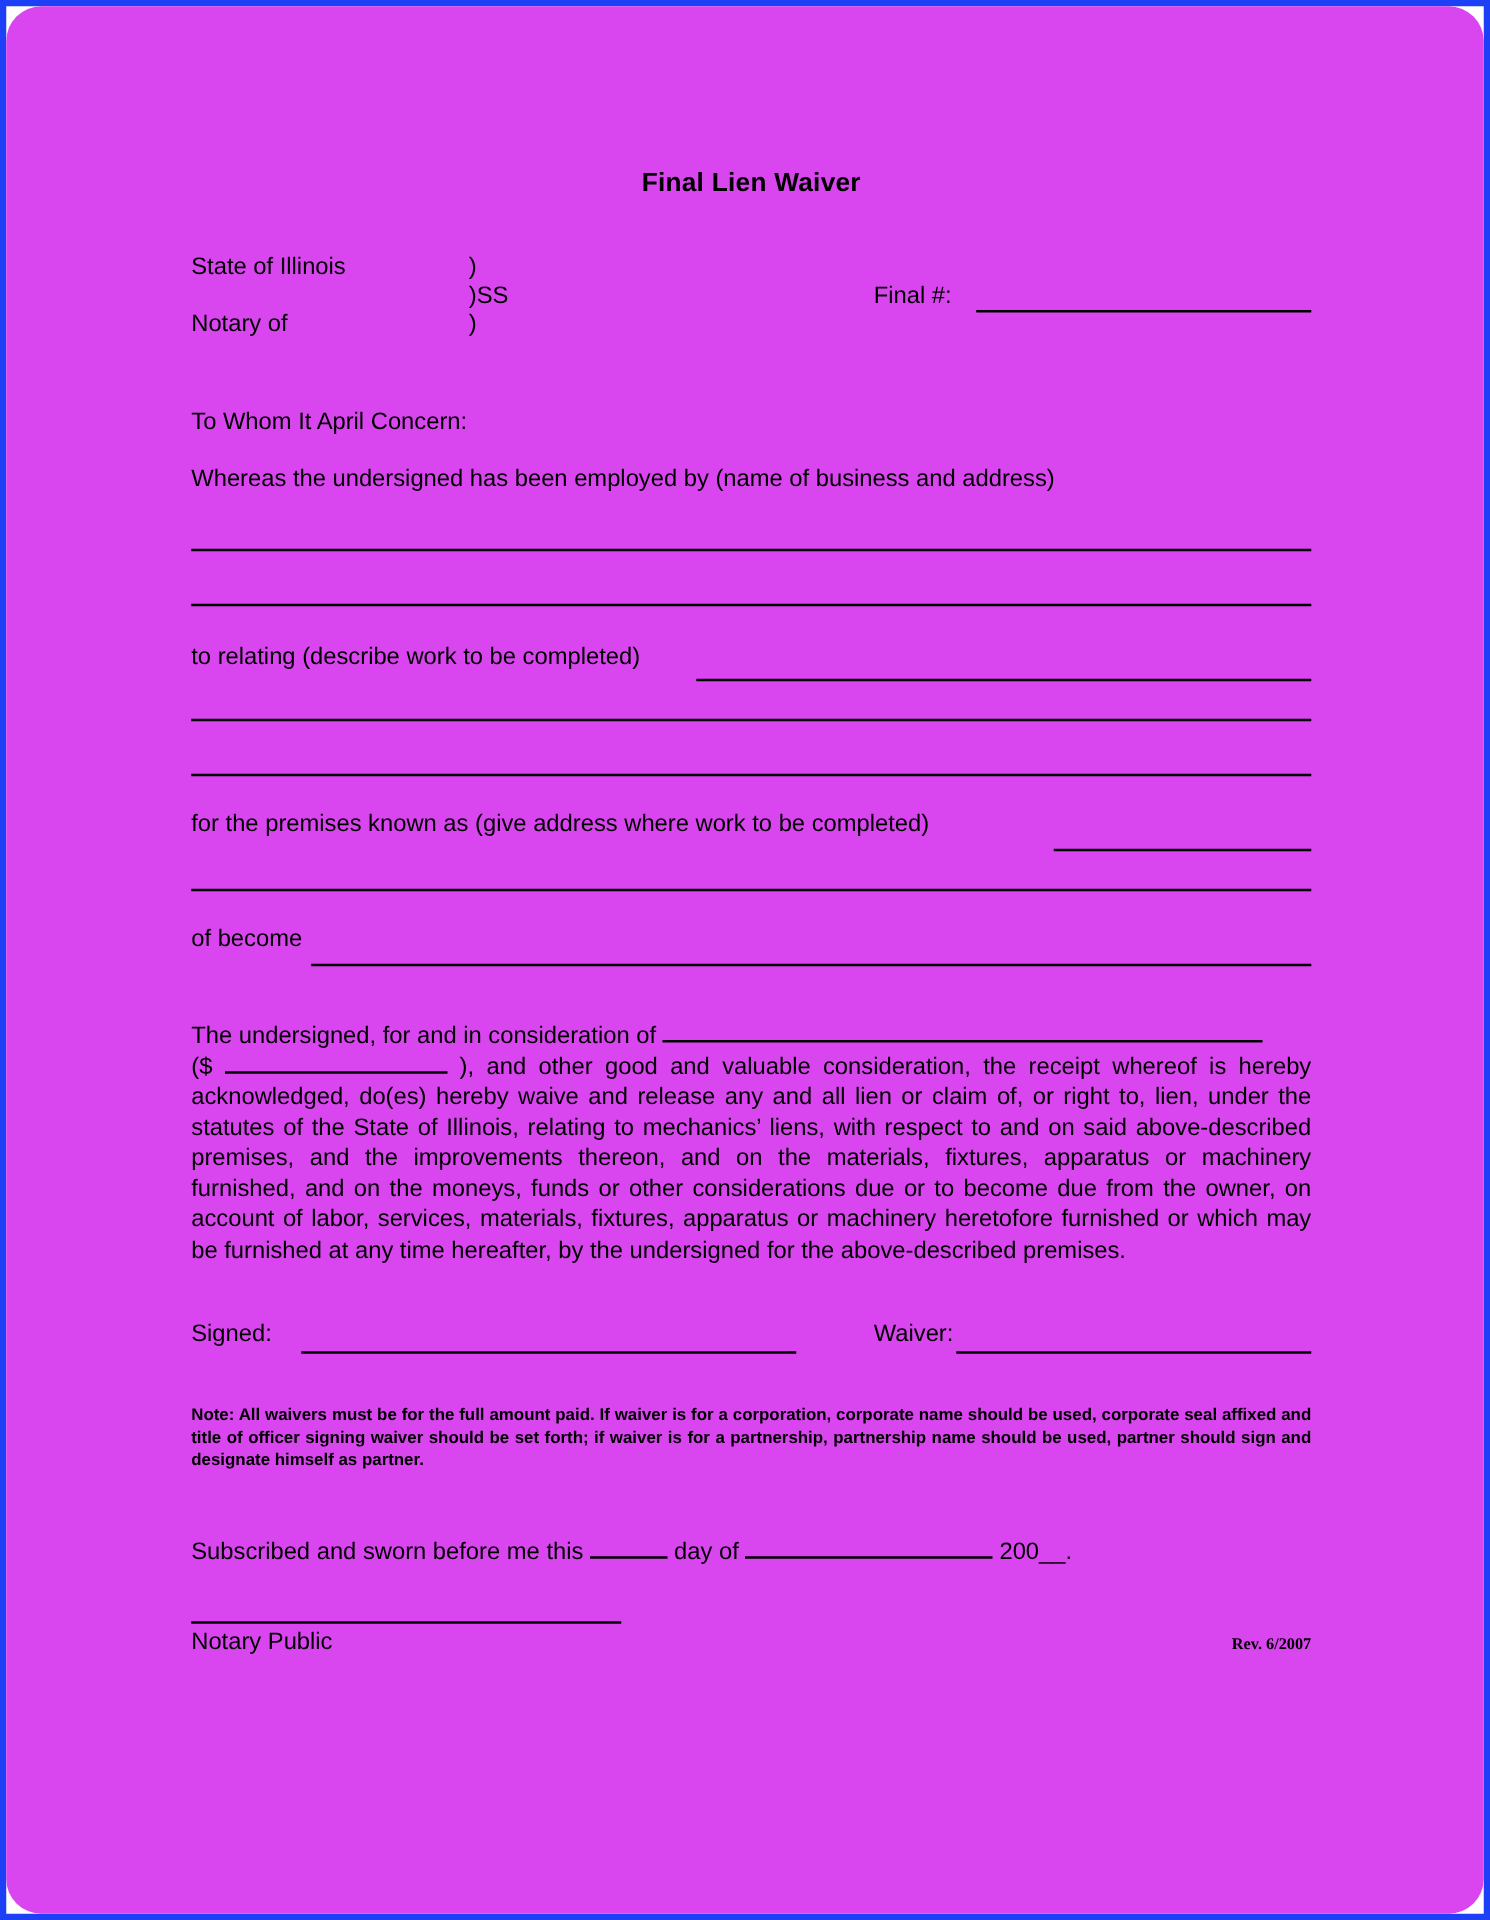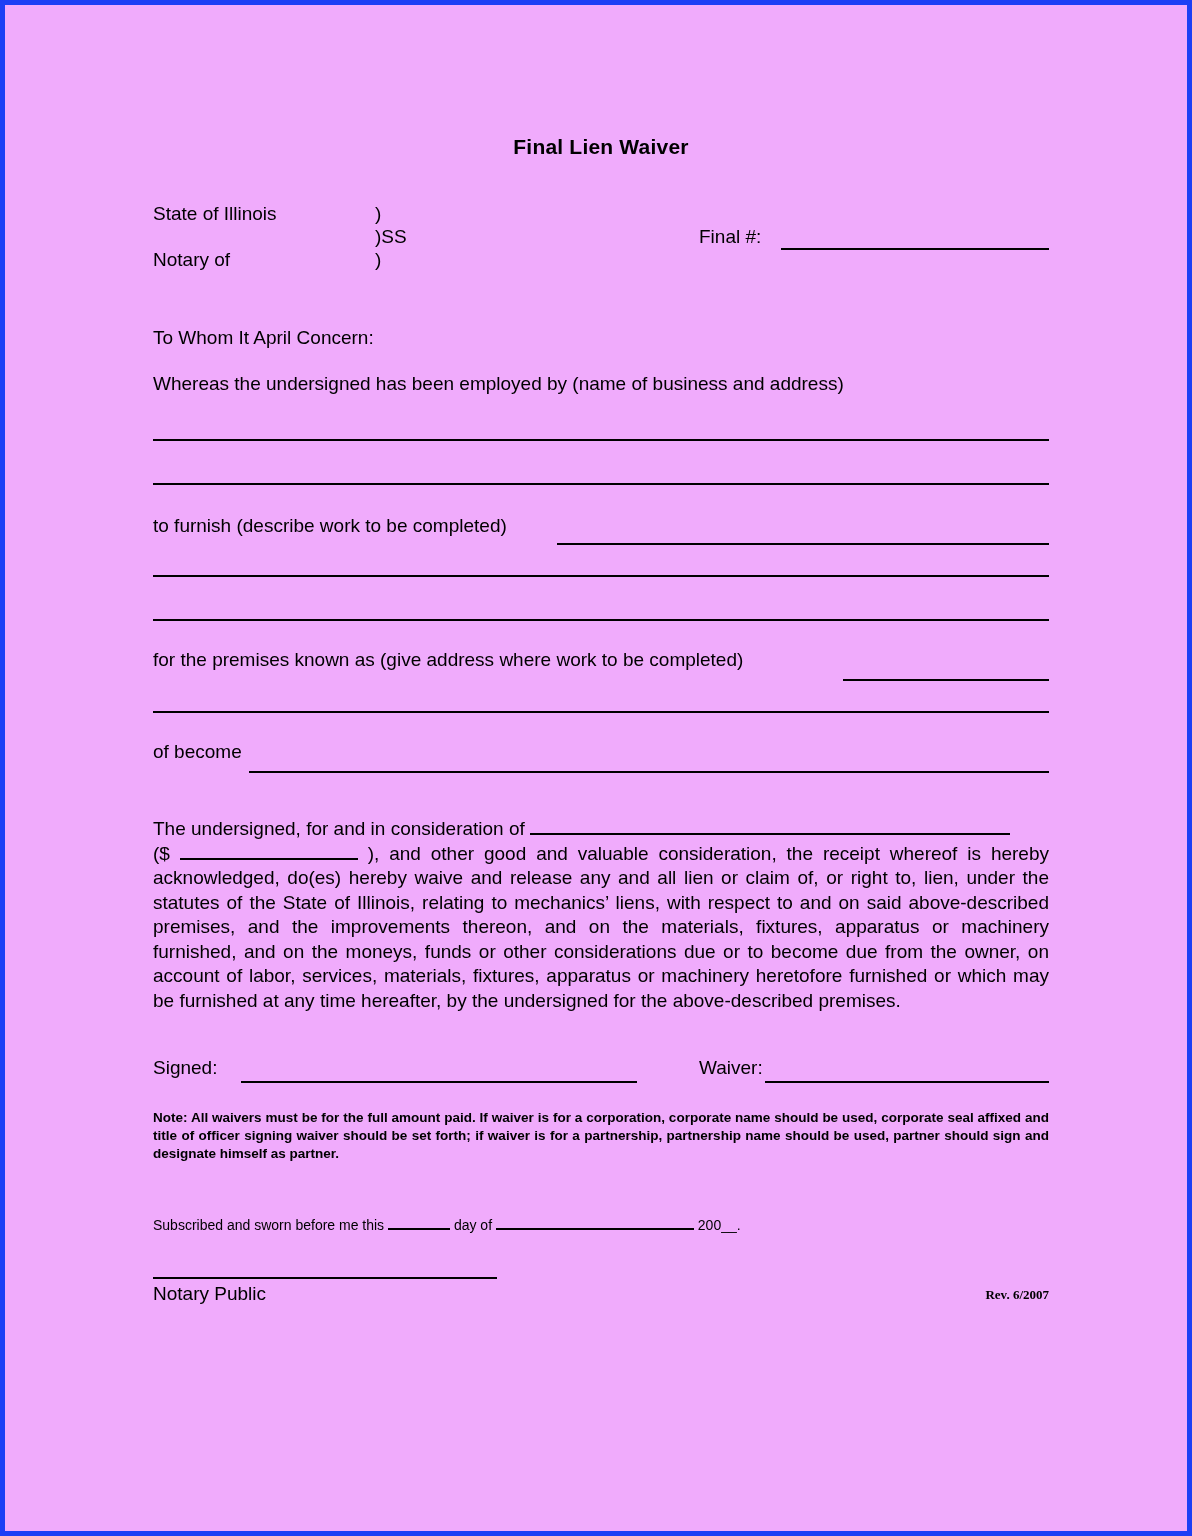--- a/index.html
+++ b/index.html
@@ -21,21 +21,22 @@
     box-sizing: border-box;
     border: 5px solid #1d3ff5;
     background: #ffffff;
   }
   .sheet {
     position: absolute;
     left: 0;
     top: 0;
     right: 0;
     bottom: 0;
-    background: #f0abfc;
+    background: #d946ef;
+    border-radius: 28px;
   }
   .content {
     position: absolute;
     left: 148px;
     top: 130px;
     width: 896px;
   }
   .doc-title {
     text-align: center;
     font-weight: bold;
@@ -150,30 +151,30 @@
     margin-top: 44px;
     height: 30px;
     font-size: 19px;
   }
   .sign-label { position: absolute; left: 0; top: 0; }
   .sign-line { position: absolute; left: 88px; top: 24px; width: 396px; border-bottom: 2px solid #000; }
   .title-label { position: absolute; left: 546px; top: 0; }
   .title-line { position: absolute; left: 612px; top: 24px; width: 284px; border-bottom: 2px solid #000; }
 
   .note {
-    margin-top: 22px;
+    margin-top: 36px;
     font-size: 13.5px;
     line-height: 18px;
     text-align: justify;
     font-weight: bold;
   }
 
   .sworn {
     margin-top: 54px;
-    font-size: 14px;
+    font-size: 19px;
   }
   .sworn .u-line {
     display: inline-block;
     border-bottom: 2px solid #000;
     vertical-align: baseline;
   }
 
   .notary-rule {
     margin-top: 44px;
     width: 344px;
@@ -213,21 +214,21 @@
       </div>
 
       <div class="to-whom">To Whom It April Concern:</div>
 
       <div class="whereas">Whereas the undersigned has been employed by (name of business and address)</div>
 
       <div class="rule rule-full r1"></div>
       <div class="rule rule-full r2"></div>
 
       <div class="inline-row">
-        <span class="lbl">to furnish (describe work to be completed)</span>
+        <span class="lbl">to relating (describe work to be completed)</span>
         <span class="line" style="left:404px; width:492px;"></span>
       </div>
 
       <div class="rule rule-full r3"></div>
       <div class="rule rule-full r4"></div>
 
       <div class="inline-row premises-row">
         <span class="lbl">for the premises known as (give address where work to be completed)</span>
         <span class="line" style="left:690px; width:206px;"></span>
       </div>

